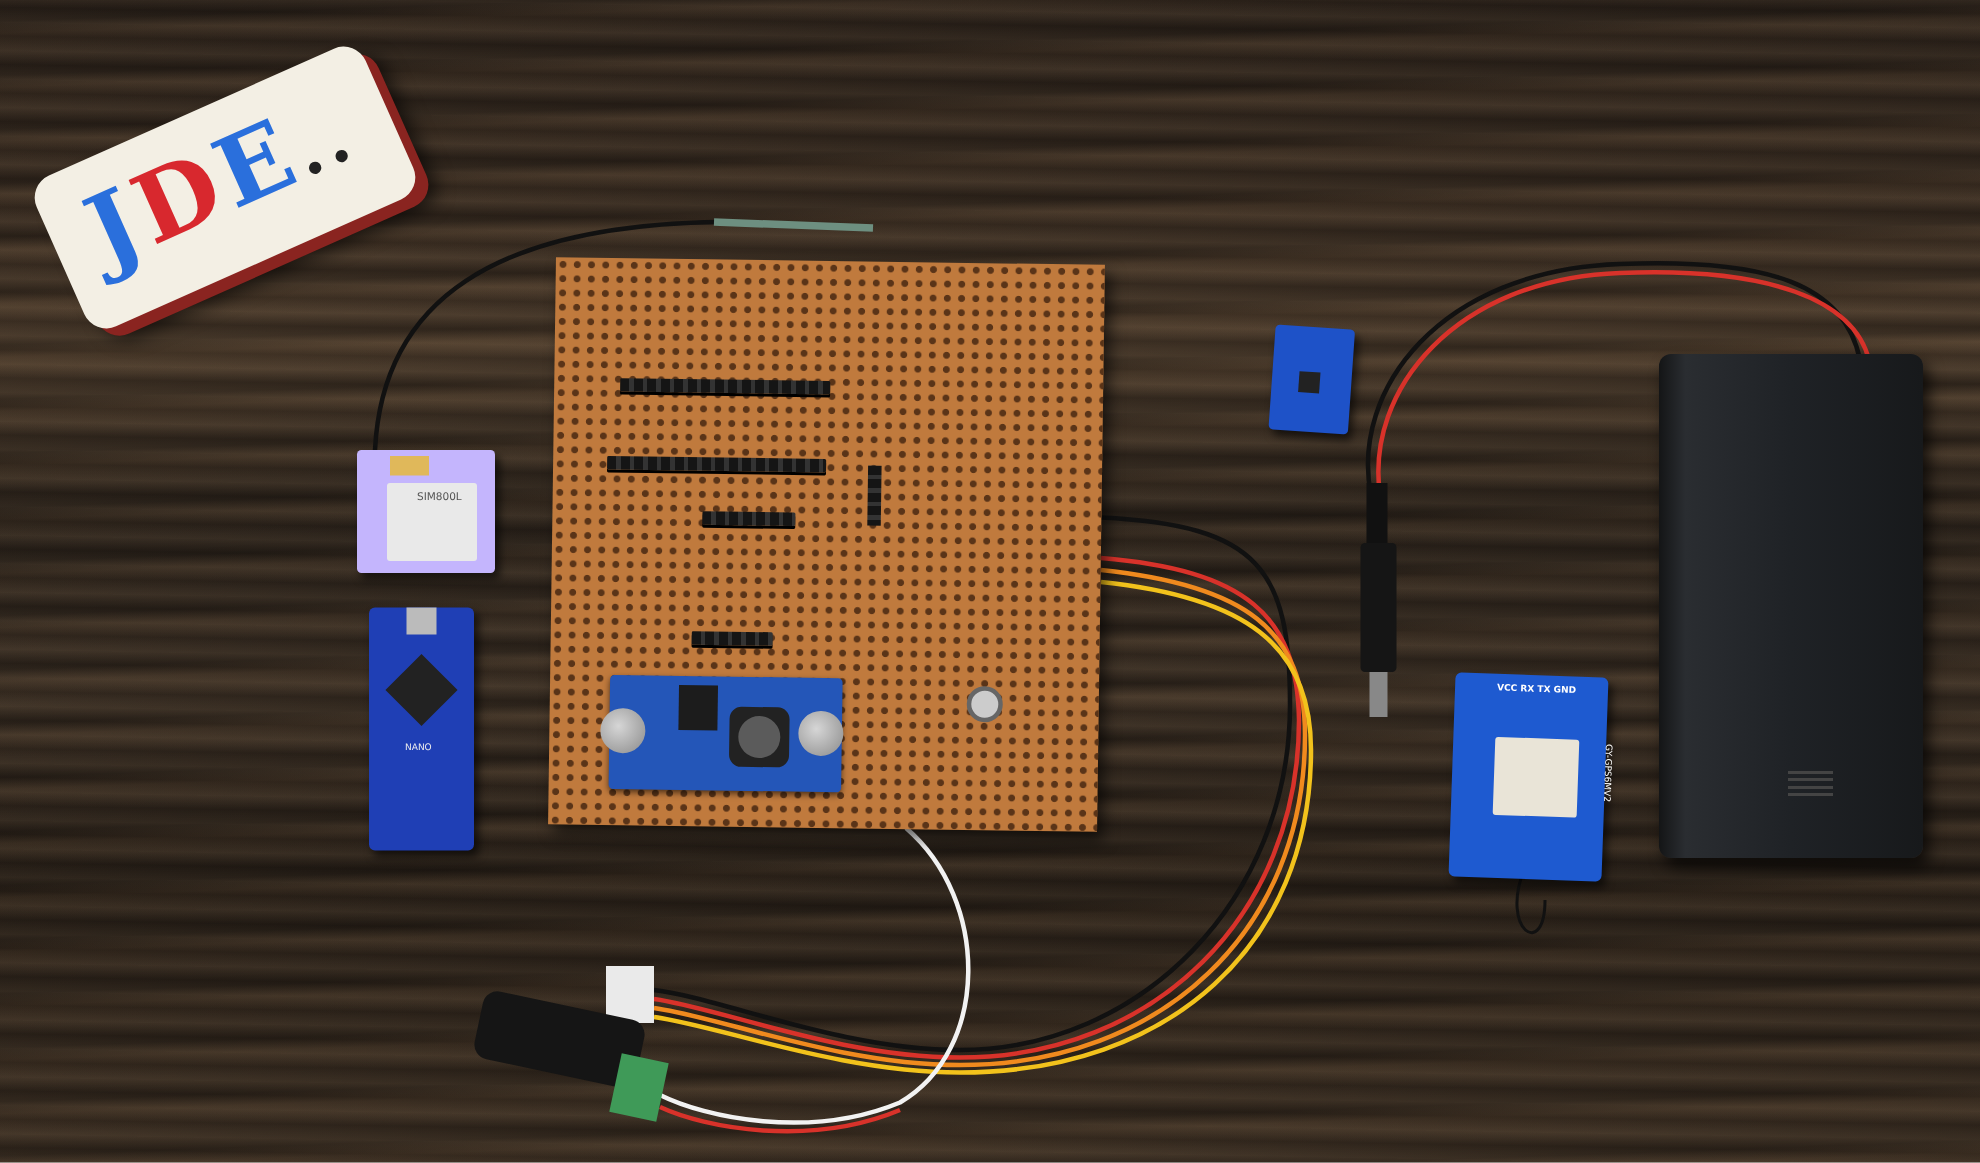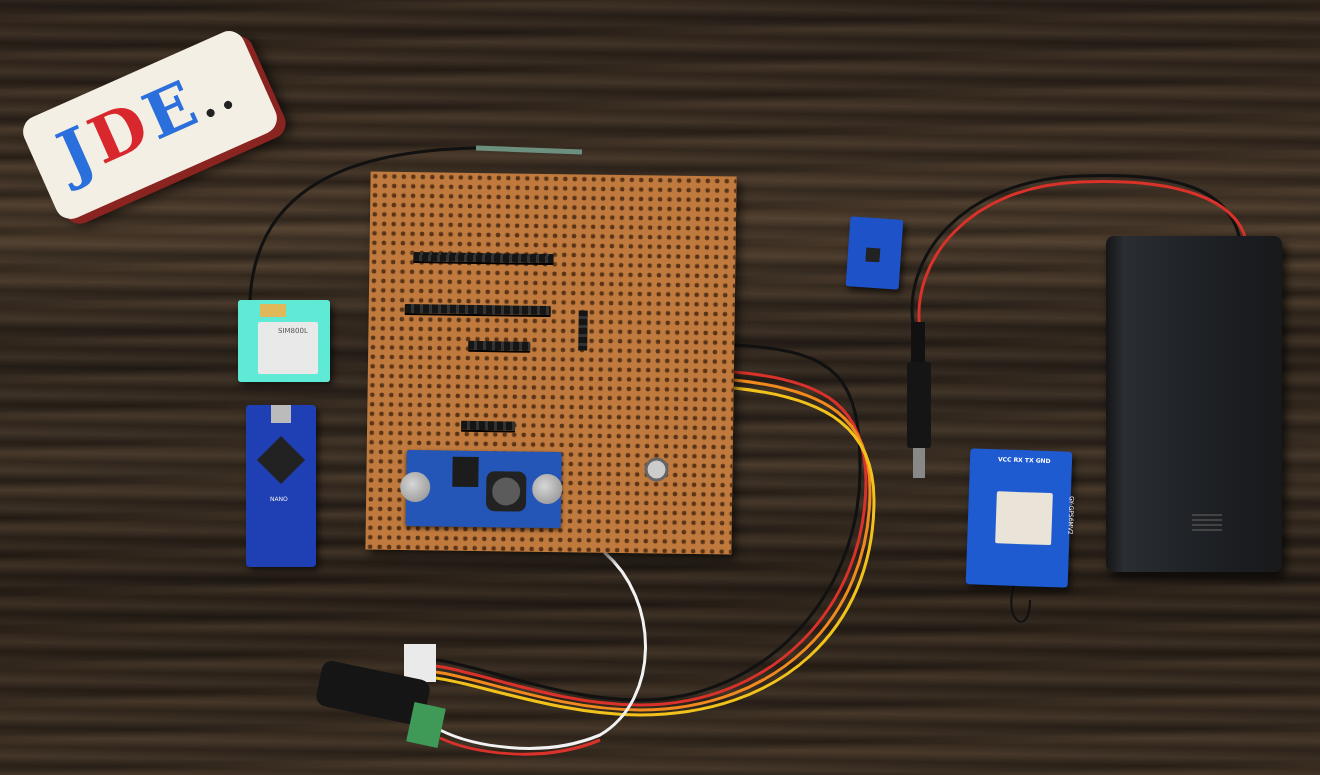--- a/index.html
+++ b/index.html
@@ -28,21 +28,21 @@
       repeating-linear-gradient(90deg,#151515 0 6px,#333 6px 9px);border-radius:1px;
       box-shadow:0 2px 0 #000;}
   .header-v{position:absolute;width:9px;background:repeating-linear-gradient(180deg,#151515 0 6px,#333 6px 9px);}
   .buck{position:absolute;left:40px;top:278px;width:155px;height:76px;background:#2456b8;border-radius:3px;box-shadow:0 2px 4px rgba(0,0,0,.6);}
   .cap{position:absolute;width:30px;height:30px;border-radius:50%;background:radial-gradient(circle at 40% 40%,#d6d6d6,#8a8a8a);}
   .inductor{position:absolute;left:80px;top:20px;width:40px;height:40px;background:#222;border-radius:8px;}
   .inductor:after{content:"";position:absolute;left:6px;top:6px;width:28px;height:28px;border-radius:50%;background:#5b5b5b;}
   .ic{position:absolute;left:46px;top:6px;width:26px;height:30px;background:#1c1c1c;}
   .button{position:absolute;left:278px;top:282px;width:18px;height:18px;border-radius:50%;background:#ccc;border:3px solid #666;}
   
-  .sim{left:238px;top:300px;width:92px;height:82px;background:#5eead4;border-radius:3px;box-shadow:3px 4px 6px rgba(0,0,0,.6);text-align:center;}
+  .sim{left:238px;top:300px;width:92px;height:82px;background:#c4b5fd;border-radius:3px;box-shadow:3px 4px 6px rgba(0,0,0,.6);text-align:center;}
   .sim-chip{position:absolute;left:20px;top:22px;width:60px;height:52px;background:#e9e9e9;border-radius:2px;}
   .sim-label{position:absolute;left:40px;top:27px;font-size:7px;color:#555;}
   .sim-cap{position:absolute;left:22px;top:4px;width:26px;height:13px;background:#e0b85a;}
   
   .nano{left:246px;top:405px;width:70px;height:162px;background:#1f3fb5;border-radius:4px;box-shadow:3px 4px 6px rgba(0,0,0,.6);}
   .nano-usb{position:absolute;left:25px;top:0;width:20px;height:18px;background:#bbb;}
   .nano-mcu{position:absolute;left:18px;top:38px;width:34px;height:34px;background:#222;transform:rotate(45deg);}
   .nano-label{position:absolute;left:24px;top:90px;font-size:6px;color:#eee;}
   
   .accel{left:848px;top:218px;width:53px;height:70px;background:#1e52c8;border-radius:3px;transform:rotate(4deg);box-shadow:3px 4px 6px rgba(0,0,0,.6);}

